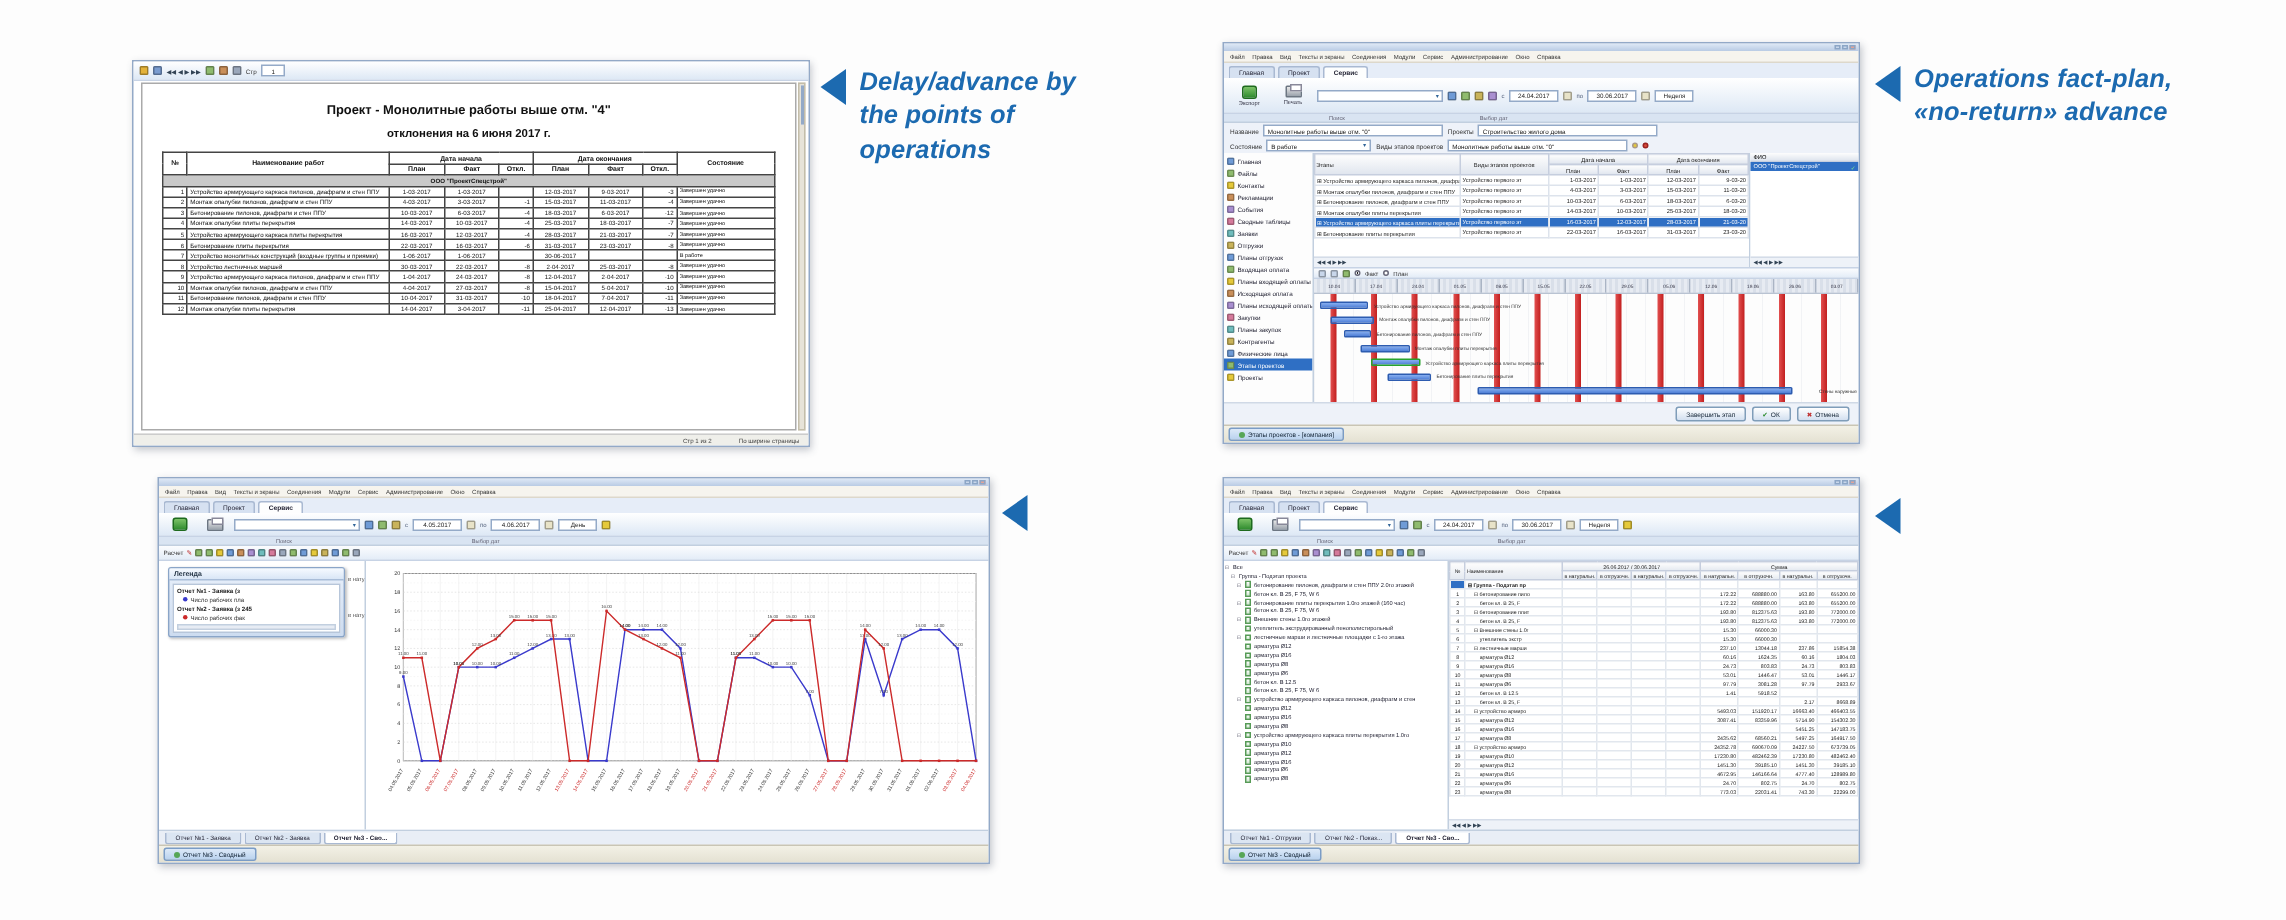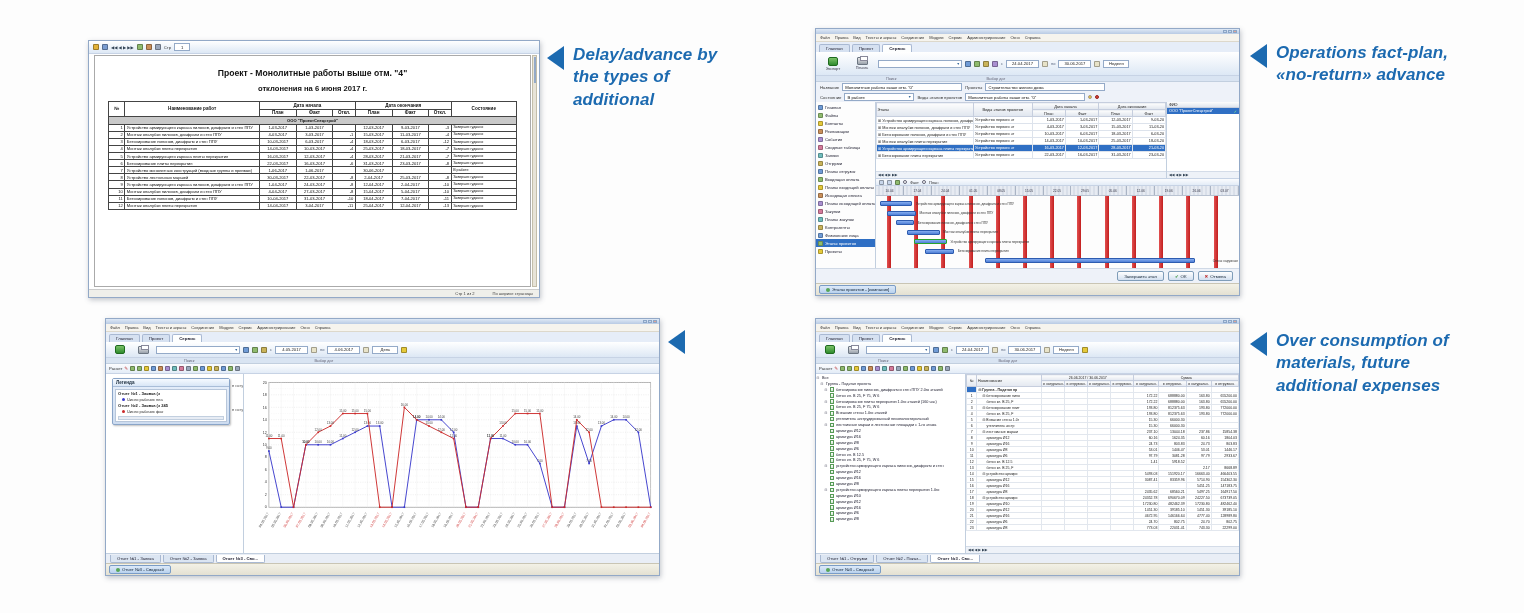--- a/index.html
+++ b/index.html
@@ -1445,25 +1445,24 @@
   <div class="taskbar">
     <div class="taskitem">
         <span class="dot" style="background:#57a657"></span>
         <span>Отчет №3 - Сводный</span>
       </div>
   </div>
 </div>
 
 <div class="annot" style="left:547px;top:44px;width:190px">
   <div class="tri"></div>
-  <div class="txt">Delay/advance by the types of additional</div>
+  <div class="txt">Delay/advance by the points of operations</div>
 </div>
 <div class="annot" style="left:1250px;top:42px;width:230px">
   <div class="tri"></div>
   <div class="txt">Operations fact-plan, «no-return» advance</div>
 </div>
 <div class="annot" style="left:668px;top:328px;width:200px">
   <div class="tri"></div>
 </div>
 <div class="annot" style="left:1250px;top:330px;width:235px">
   <div class="tri"></div>
-  <div class="txt">Over consumption of materials, future additional expenses</div>
 </div>
 
 </body></html>

